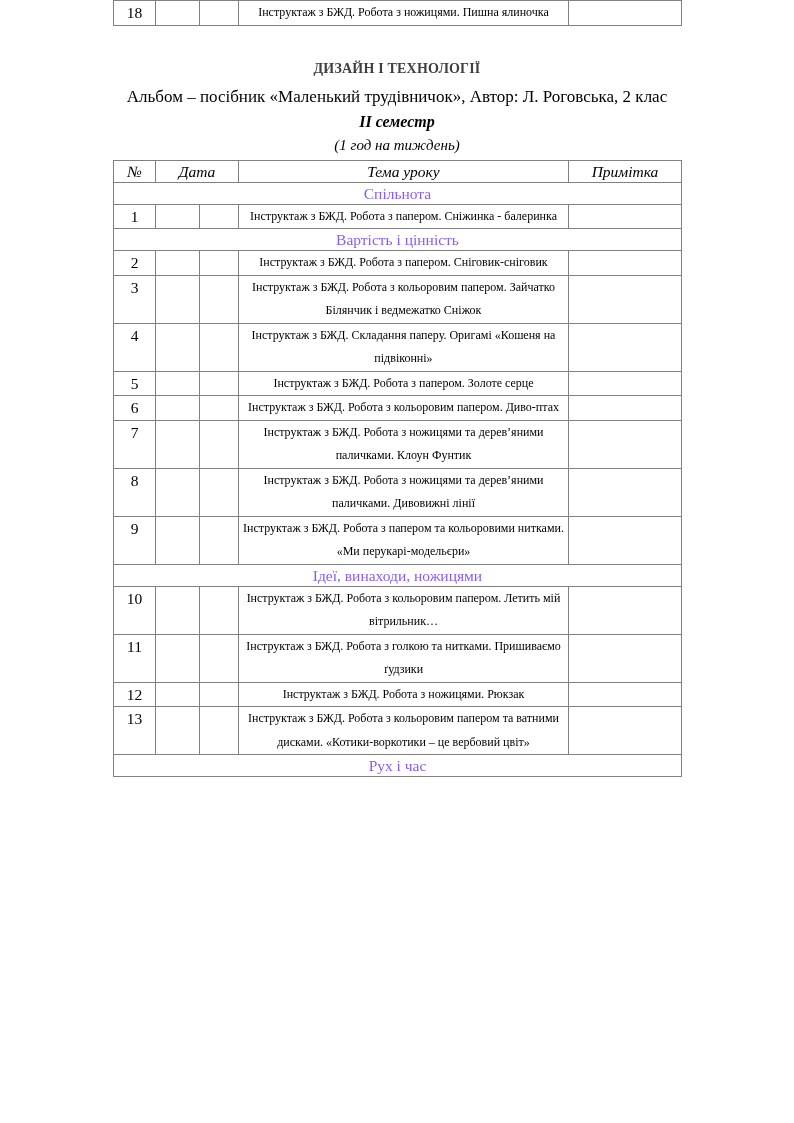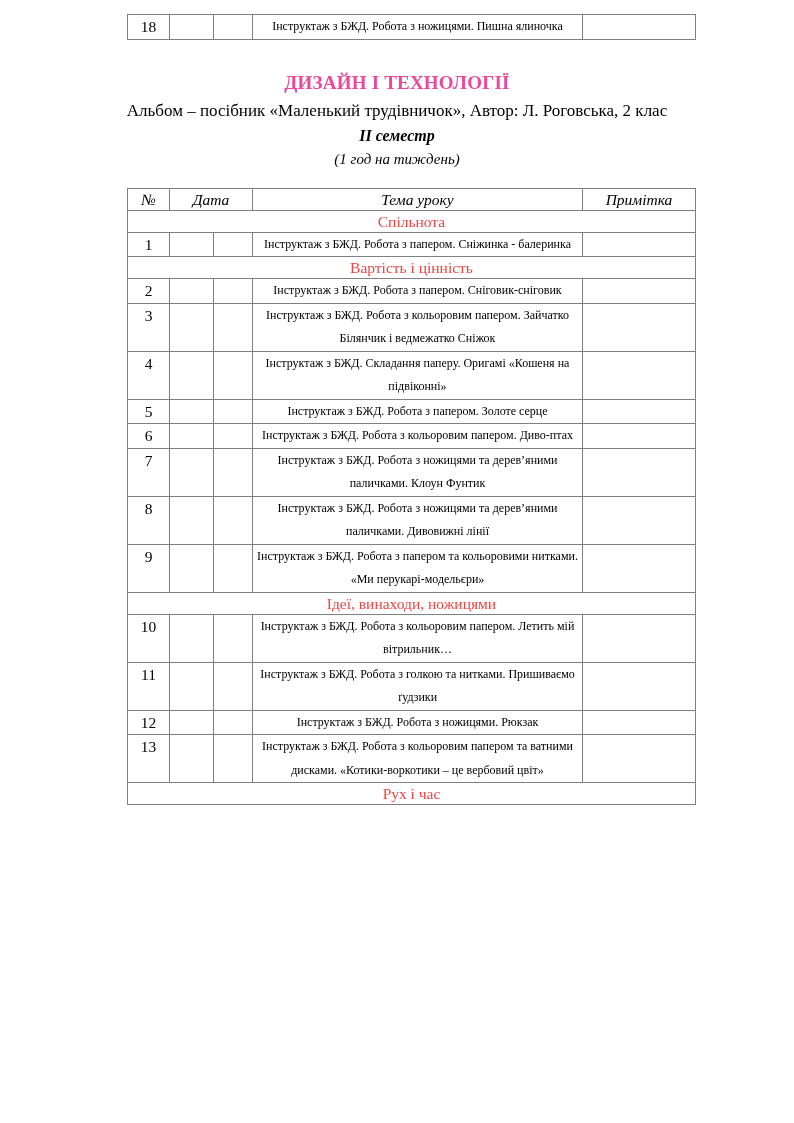--- a/index.html
+++ b/index.html
@@ -22,21 +22,21 @@
     height: 1123px;
     box-sizing: border-box;
     padding: 0 113px;
   }
 
   
   table.sched {
     border-collapse: collapse;
     width: 568px;
     table-layout: fixed;
-    margin: 14px;
+    margin: 0;
   }
   table.sched td, table.sched th {
     border: 1px solid #808080;
     padding: 0;
     vertical-align: top;
     font-weight: normal;
     background: #ffffff;
   }
 
   col.c-num   { width: 42px; }
@@ -65,34 +65,34 @@
     font-weight: bold;
     font-style: italic;
     font-size: 15.5px;
     line-height: 21px;
     padding: 2px 0 3px 0;
   }
 
   
   .section td {
     text-align: center;
-    color: #ef4444;
+    color: #8b5cf6;
     font-size: 15.5px;
     line-height: 21px;
     padding: 2px 0 3px 0;
   }
 
   
   .title-block {
     text-align: center;
     margin-top: 31px;
   }
   .doc-title {
-    color: #ec4899;
-    font-size: 19px;
+    color: #404040;
+    font-size: 14px;
     font-weight: bold;
     line-height: 24px;
     letter-spacing: 0.2px;
   }
   .doc-sub {
     font-size: 17px;
     line-height: 26px;
     margin-top: 3px;
   }
   .doc-sem {

